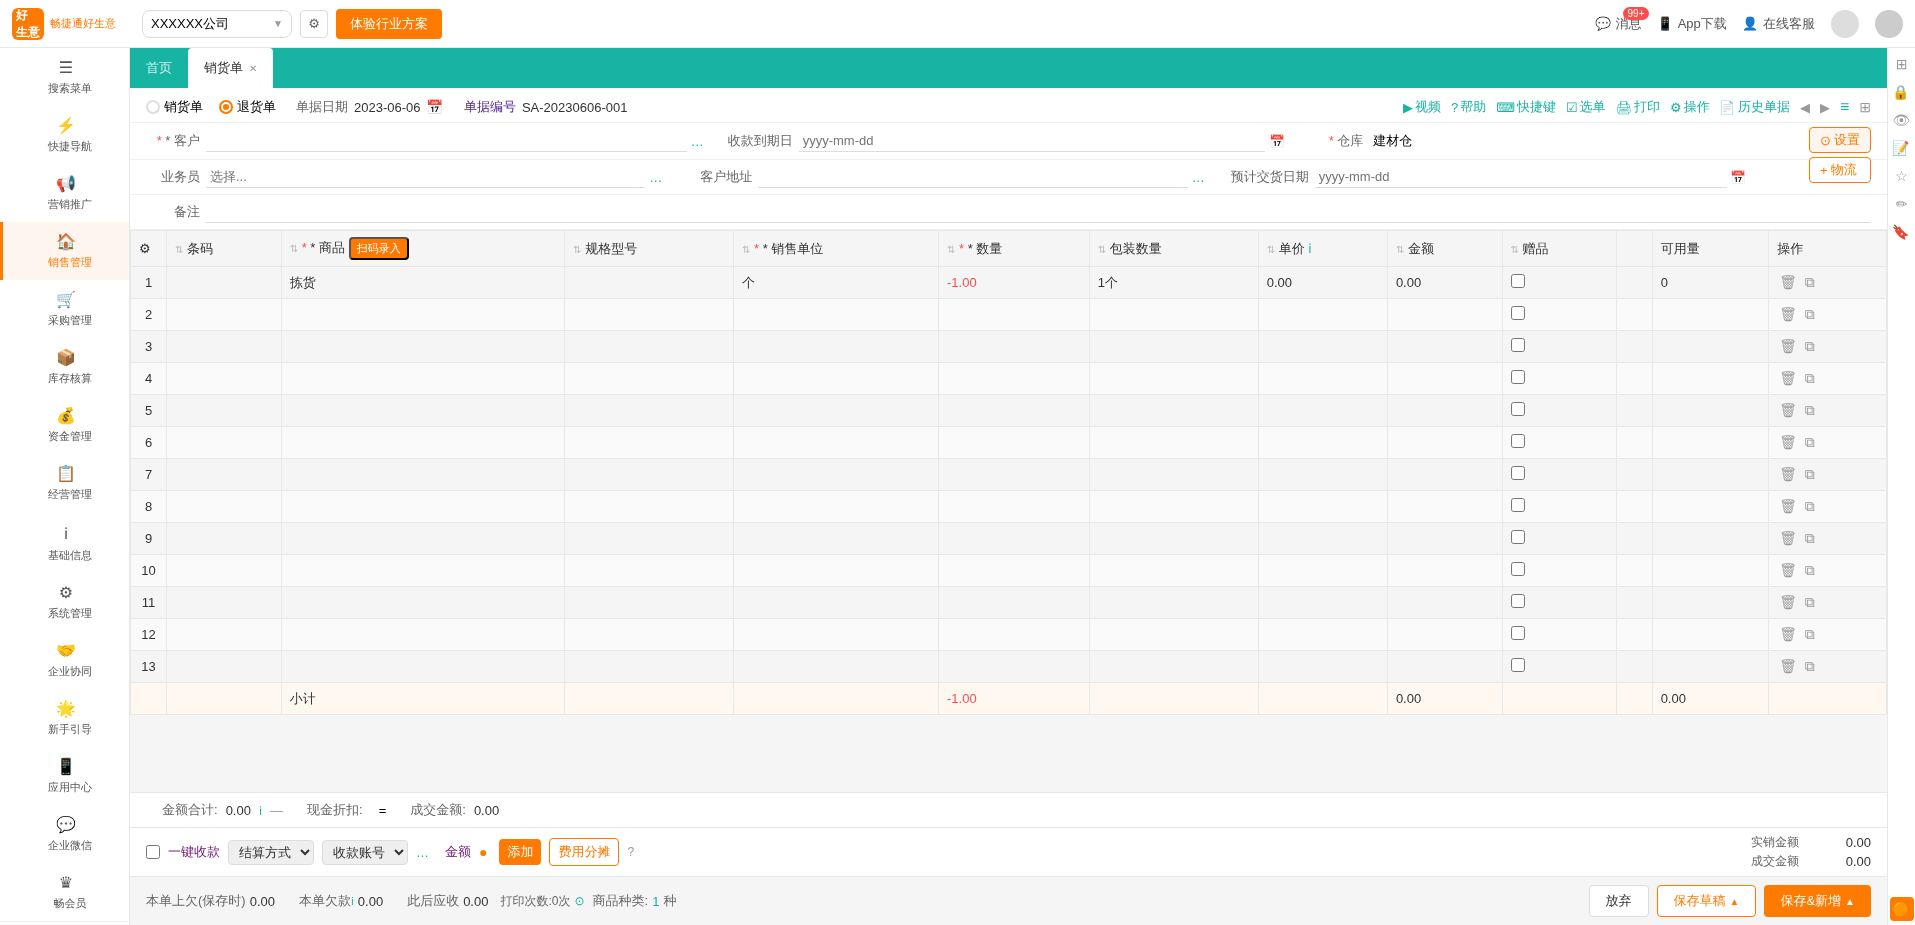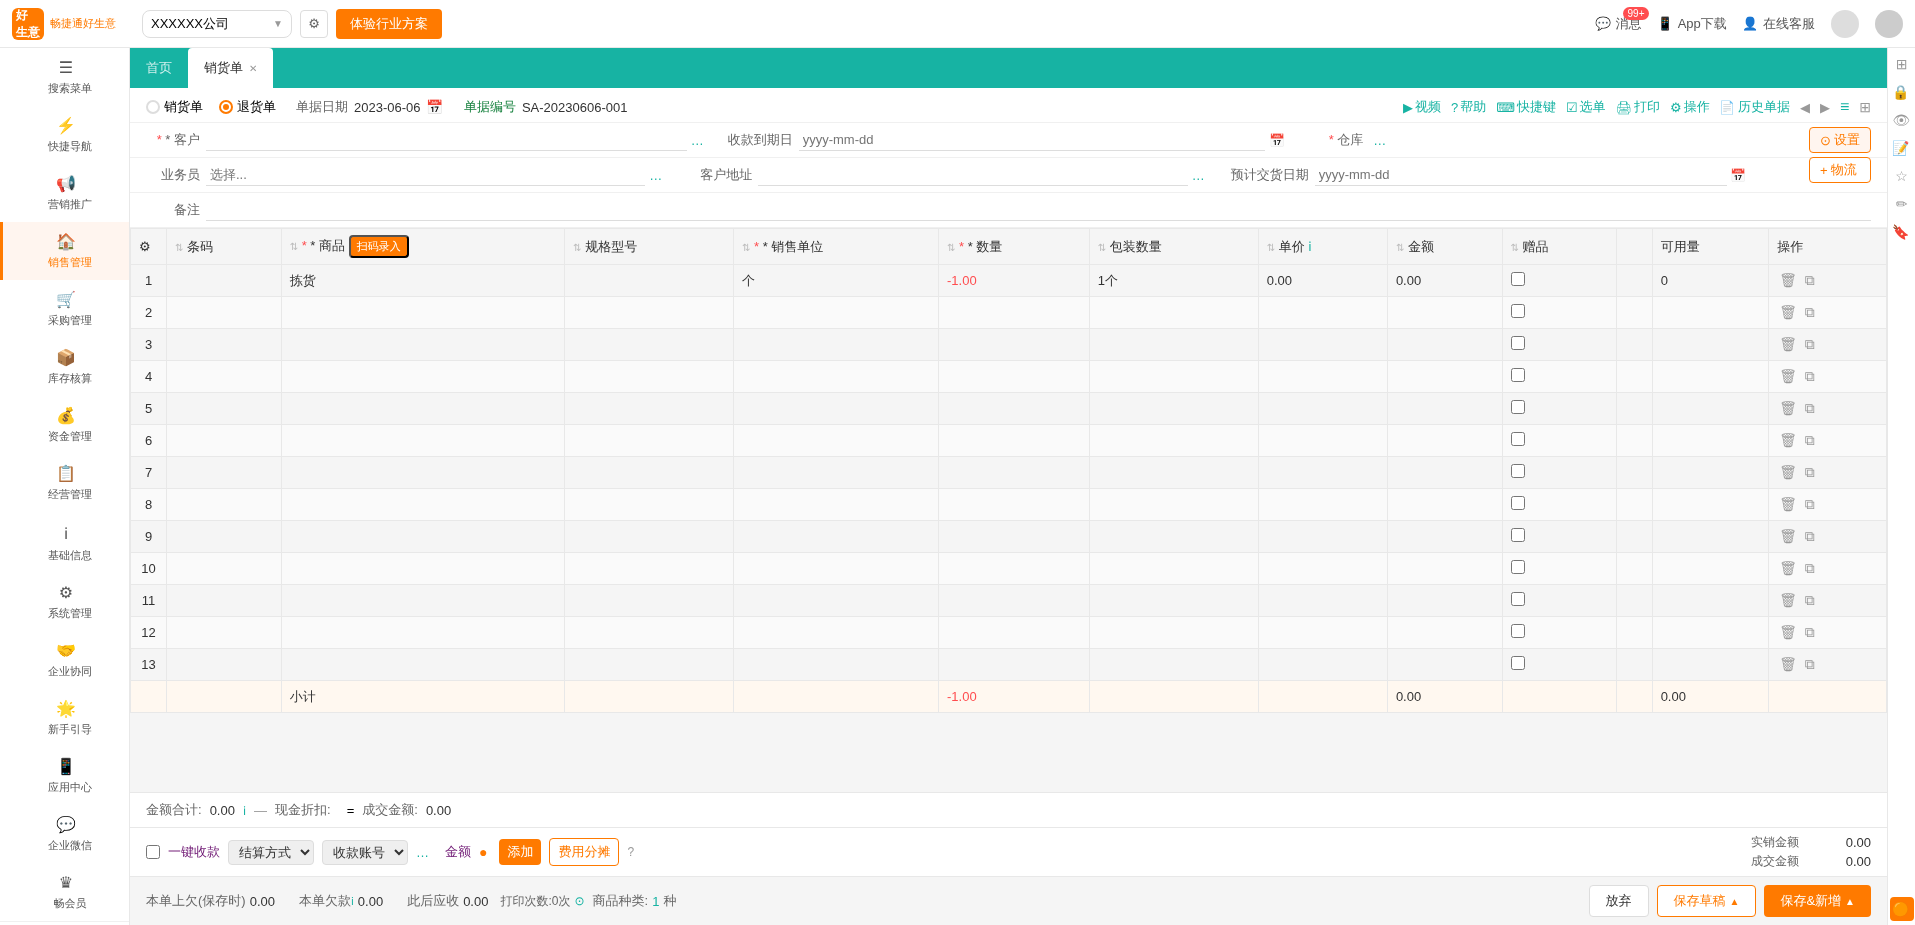--- a/index.html
+++ b/index.html
@@ -41,37 +41,37 @@
     .radio-group { display: flex; gap: 16px; align-items: center; }
     .radio-item { display: flex; align-items: center; gap: 4px; cursor: pointer; }
     .radio-dot { width: 14px; height: 14px; border-radius: 50%; border: 2px solid #ddd; display: flex; align-items: center; justify-content: center; }
     .radio-dot.active { border-color: #ff7a00; }
     .radio-dot.active::after { content: ''; width: 6px; height: 6px; border-radius: 50%; background: #ff7a00; }
     .date-field { display: flex; align-items: center; gap: 6px; color: #333; }
     .date-label { color: #666; }
     .date-value { color: #333; font-weight: 500; }
     .cal-icon { color: #17b3a3; cursor: pointer; font-size: 14px; }
     .doc-field { display: flex; align-items: center; gap: 6px; }
-    .doc-label { color: #15803d; }
+    .doc-label { color: #4c1d95; }
     .doc-value { color: #333; }
     .data-table { width: 100%; border-collapse: collapse; }
     .data-table th { background: #f5f5f5; border: 1px solid #e8e8e8; padding: 6px 8px; text-align: left; white-space: nowrap; font-weight: normal; color: #333; position: sticky; top: 0; z-index: 2; }
     .data-table td { border: 1px solid #e8e8e8; padding: 4px 8px; white-space: nowrap; color: #333; height: 32px; }
     .data-table tr:nth-child(even) td { background: #fafafa; }
     .data-table tr.subtotal td { background: #fff8f0; font-weight: 500; }
     .col-num { width: 36px; text-align: center; color: #999; }
     .col-scan { background: #ff7a00; color: white; border-radius: 4px; padding: 2px 6px; font-size: 11px; cursor: pointer; }
     .th-info { color: #17b3a3; cursor: pointer; }
     .sort-icon { color: #bbb; font-size: 10px; }
     .checkbox { width: 14px; height: 14px; }
     .op-btn { background: none; border: none; cursor: pointer; color: #999; font-size: 14px; padding: 0 2px; }
 
     
     .summary-bar { background: #fff; border-top: 1px solid #e8e8e8; padding: 8px 16px; display: flex; align-items: center; gap: 8px; flex-shrink: 0; }
-    .summary-text { color: #666; font-size: 13px; }
+    .summary-text { color: #666; font-size: 13px; margin-left: 16px; }
     .summary-value { color: #333; font-weight: 500; }
     .dash-icon { color: #999; }
 
     
     .payment-bar { background: #fff; border-top: 1px solid #e8e8e8; padding: 6px 16px; display: flex; align-items: center; gap: 8px; flex-shrink: 0; }
     .pay-checkbox { width: 14px; height: 14px; }
     .pay-label { color: #701a75; }
     .pay-select { border: 1px solid #ddd; border-radius: 4px; padding: 3px 6px; color: #333; cursor: pointer; }
     .add-btn { background: #ff7a00; color: white; border: none; border-radius: 4px; padding: 4px 8px; cursor: pointer; display: flex; align-items: center; gap: 2px; }
     .fee-btn { border: 1px solid #ff7a00; color: #ff7a00; background: white; border-radius: 4px; padding: 4px 8px; cursor: pointer; }
@@ -277,20 +277,21 @@
         <input style="flex: 1 1 0%; border-top: none; border-right: none; border-left: none; border-image: initial; border-bottom: 1px solid rgb(221, 221, 221); padding: 3px 4px; outline: none;">
         <span style="color:#17b3a3; cursor:pointer; padding:0 4px;">…</span>
       </div>
       <div style="flex:1; display:flex; align-items:center; padding-left:20px;">
         <span style="color:#666; min-width:70px; text-align:right; padding-right:6px;">收款到期日</span>
         <input style="flex: 1 1 0%; border-top: none; border-right: none; border-left: none; border-image: initial; border-bottom: 1px solid rgb(221, 221, 221); padding: 3px 4px; outline: none; color: rgb(187, 187, 187);" placeholder="yyyy-mm-dd">
         <span style="color:#17b3a3; cursor:pointer; padding:0 4px;">📅</span>
       </div>
       <div style="flex:1; display:flex; align-items:center; padding-left:20px;">
         <span style="color:#666; min-width:60px; text-align:right; padding-right:6px;"><span style="color:#ff4d4f;">*</span> 仓库</span>
+        <span style="flex:1; padding:3px 4px;">建材仓</span>
         <span style="color:#17b3a3; cursor:pointer; padding:0 4px;">…</span>
       </div>
       <div style="position:absolute; right:16px; top:4px; display:flex; flex-direction:column; gap:4px;">
         <button style="border:1px solid #ff7a00; color:#ff7a00; background:#fff5ef; border-radius:4px; padding:3px 10px; cursor:pointer; font-size:12px; display:flex; align-items:center; gap:3px;">
           <span>⊙</span>
           <span>设置</span>
         </button>
         <button style="border:1px solid #ff7a00; color:#ff7a00; background:white; border-radius:4px; padding:3px 10px; cursor:pointer; font-size:12px; display:flex; align-items:center; gap:3px;">
           <span>+</span>
           <span>物流</span>

